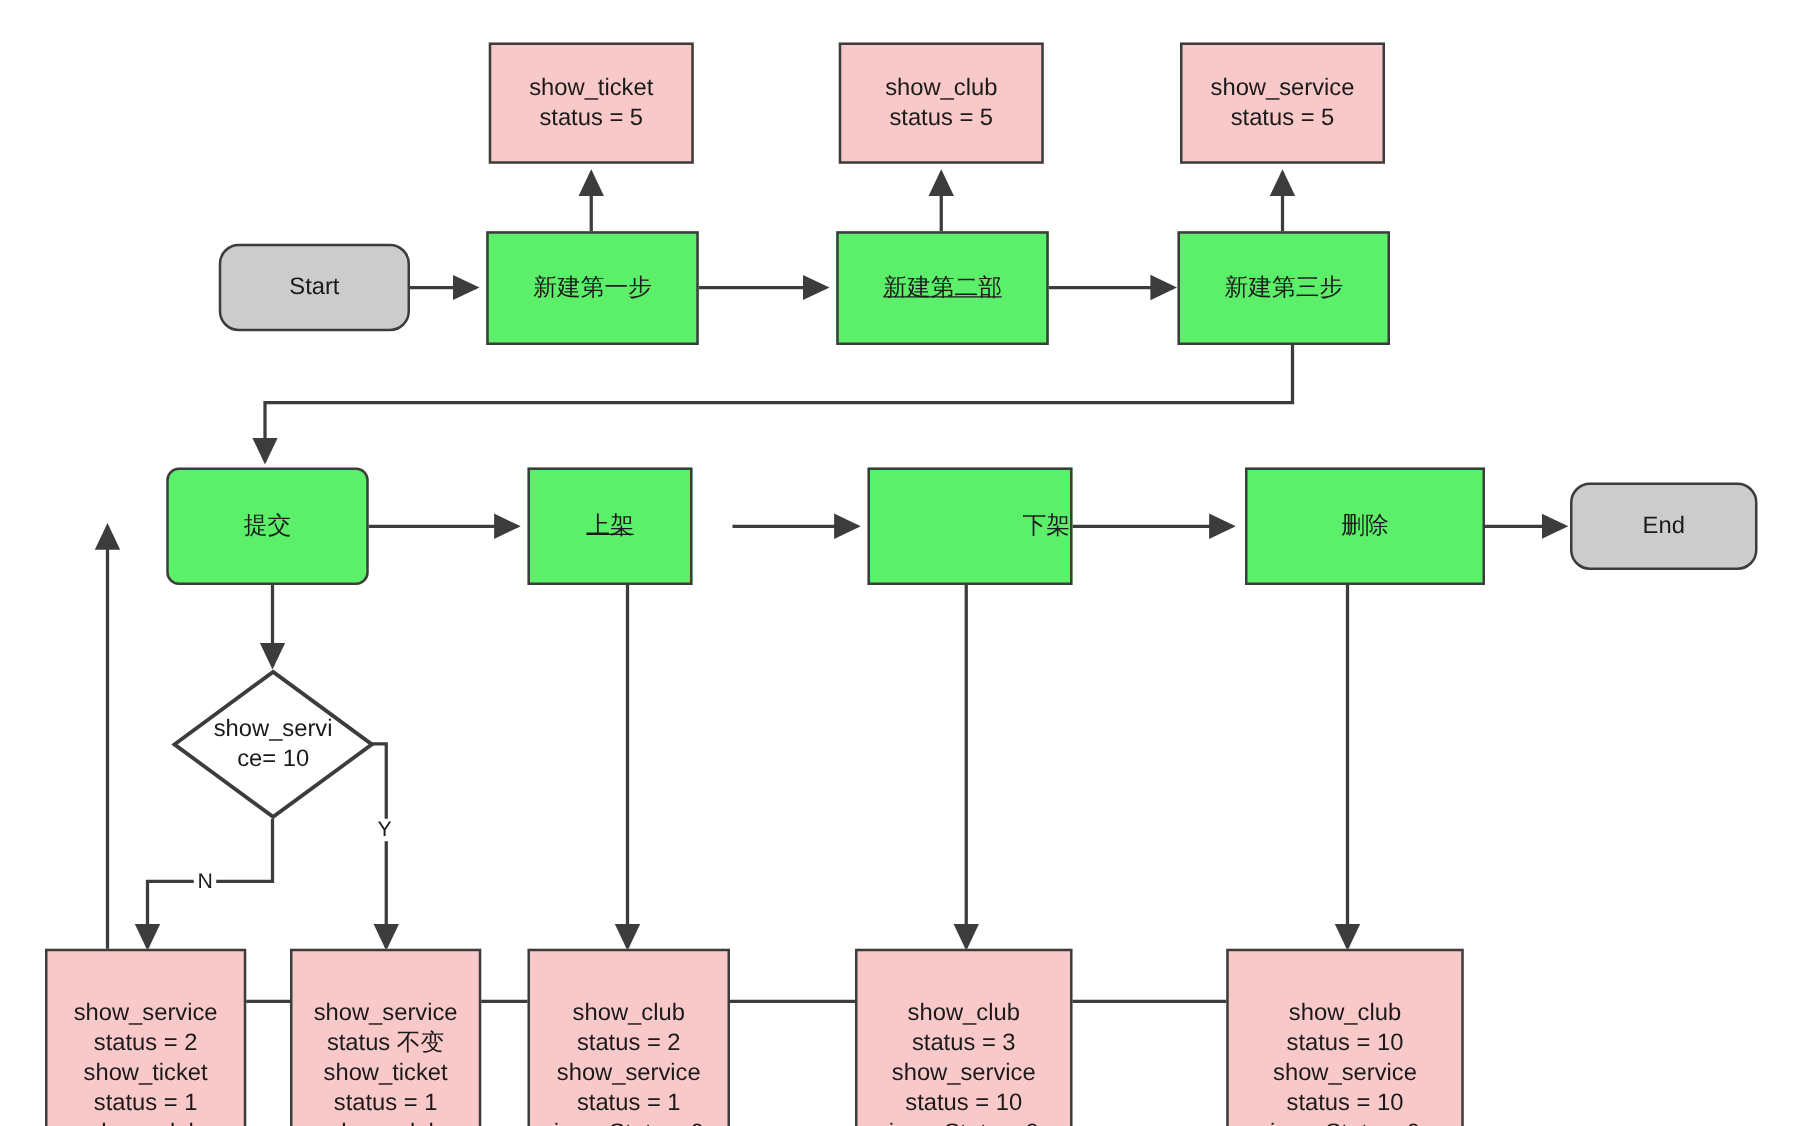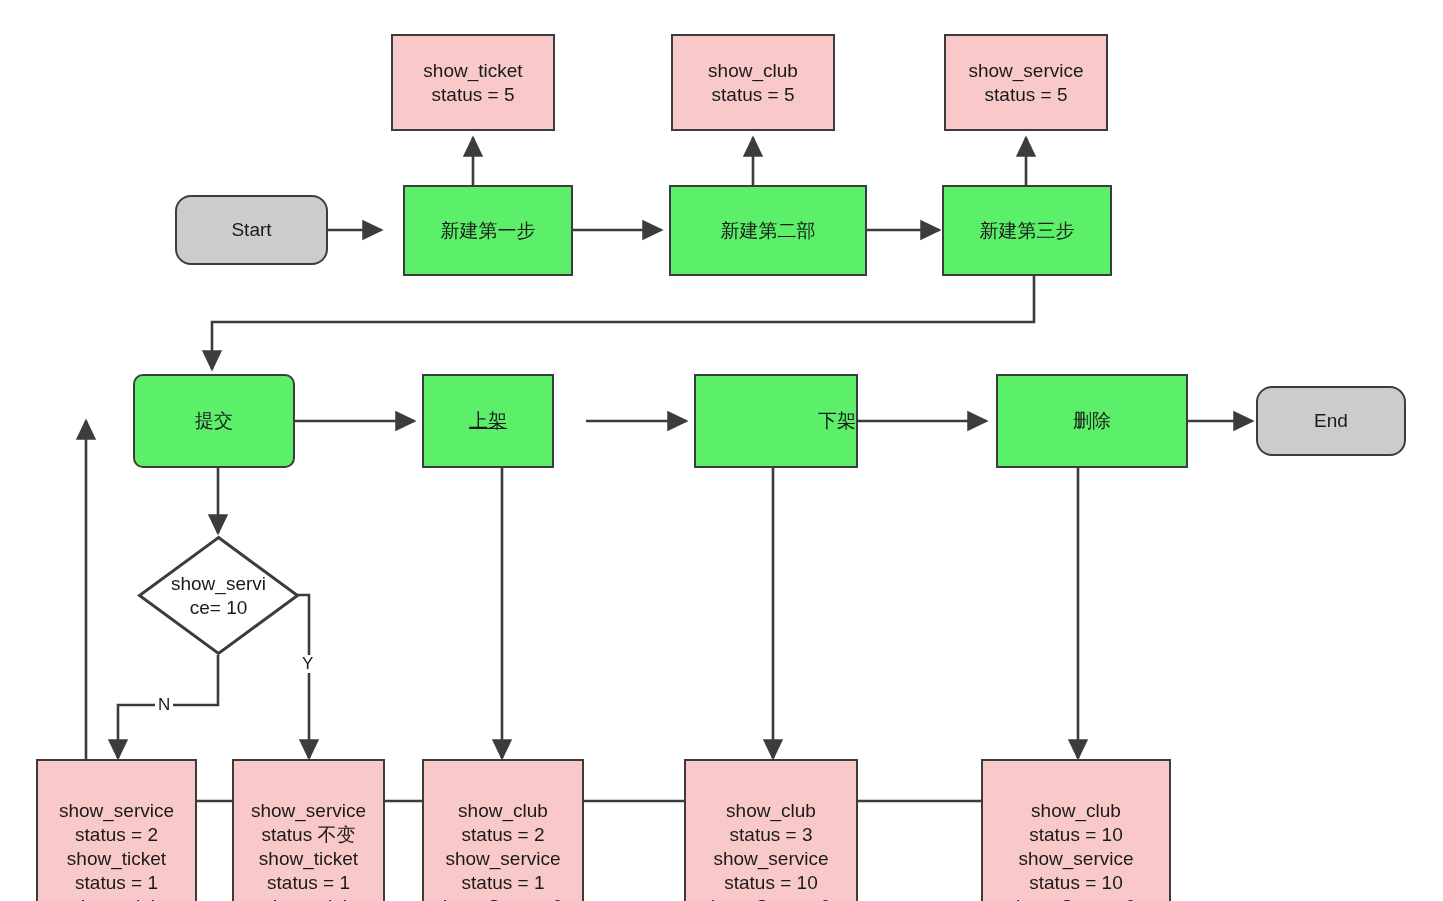--- a/index.html
+++ b/index.html
@@ -148,25 +148,25 @@
 
   <div class="node pink" style="left:944px; top:34px; width:164px; height:97px;">
     <span>show_service
 status = 5</span>
   </div>
 
   <div class="node terminal" style="left:175px; top:195px; width:153px; height:70px;">
     <span>Start</span>
   </div>
 
-  <div class="node green" style="left:389px; top:185px; width:170px; height:91px;margin-left:14px;">
+  <div class="node green" style="left:389px; top:185px; width:170px; height:91px;">
     <span>新建第一步</span>
   </div>
 
-  <div class="node green" style="left:669px; top:185px; width:198px; height:91px;">
+  <div class="node green" style="left:669px; top:185px; width:170px; height:91px;text-decoration:underline;">
     <span>新建第二部</span>
   </div>
 
   <div class="node green" style="left:942px; top:185px; width:170px; height:91px;">
     <span>新建第三步</span>
   </div>
 
   <div class="node green" style="left:133px; top:374px; width:162px; height:94px;border-radius:10px;">
     <span>提交</span>
   </div>

